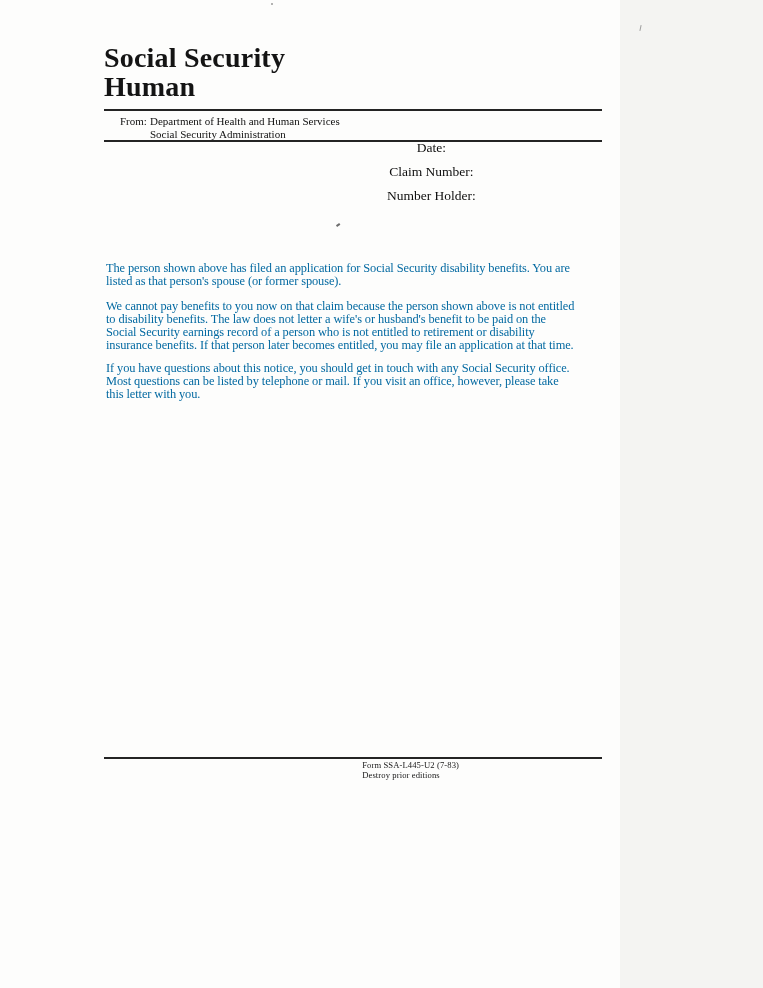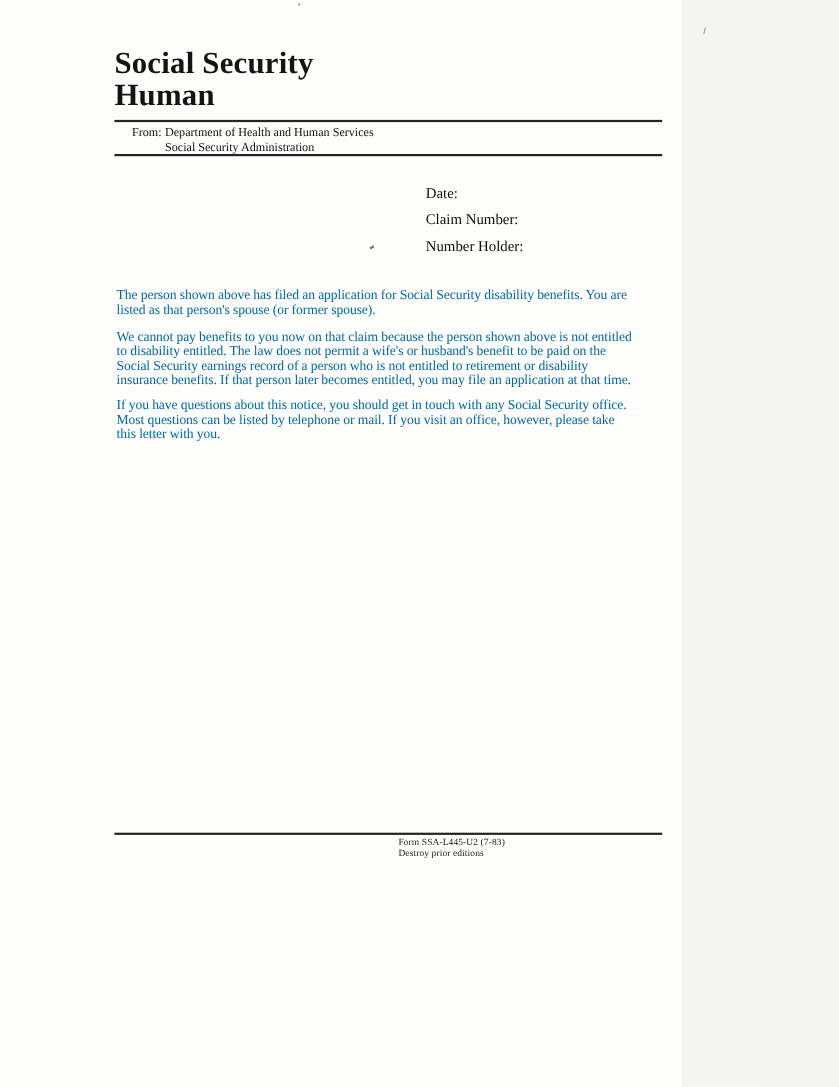--- a/index.html
+++ b/index.html
@@ -60,23 +60,24 @@
     margin-left: 12px;
   }
   .from-label {
     width: 30px;
     flex: 0 0 auto;
   }
   .from-lines { padding-left: 0; }
 
   .meta-block {
     left: 387px;
-    top: 167px;
+    top: 139px;
     font-size: 13.5px;
     color: #0e0e0e;
+    text-align: center;
   }
   .meta-row {
     height: 24px;
     line-height: 17px;
   }
 
   .para {
     left: 106px;
     width: 500px;
     font-size: 12.4px;
@@ -144,21 +145,21 @@
     <div class="meta-row">Number Holder:</div>
   </div>
 
   <div class="abs para para-1">
       <div>The person shown above has filed an application for Social Security disability benefits. You are</div>
       <div>listed as that person's spouse (or former spouse).</div>
     </div>
 
   <div class="abs para para-2">
       <div>We cannot pay benefits to you now on that claim because the person shown above is not entitled</div>
-      <div>to disability entitled. The law does not permit a wife's or husband's benefit to be paid on the</div>
+      <div>to disability benefits. The law does not letter a wife's or husband's benefit to be paid on the</div>
       <div>Social Security earnings record of a person who is not entitled to retirement or disability</div>
       <div>insurance benefits. If that person later becomes entitled, you may file an application at that time.</div>
     </div>
 
   <div class="abs para para-3">
       <div>If you have questions about this notice, you should get in touch with any Social Security office.</div>
       <div>Most questions can be listed by telephone or mail. If you visit an office, however, please take</div>
       <div>this letter with you.</div>
     </div>
 

